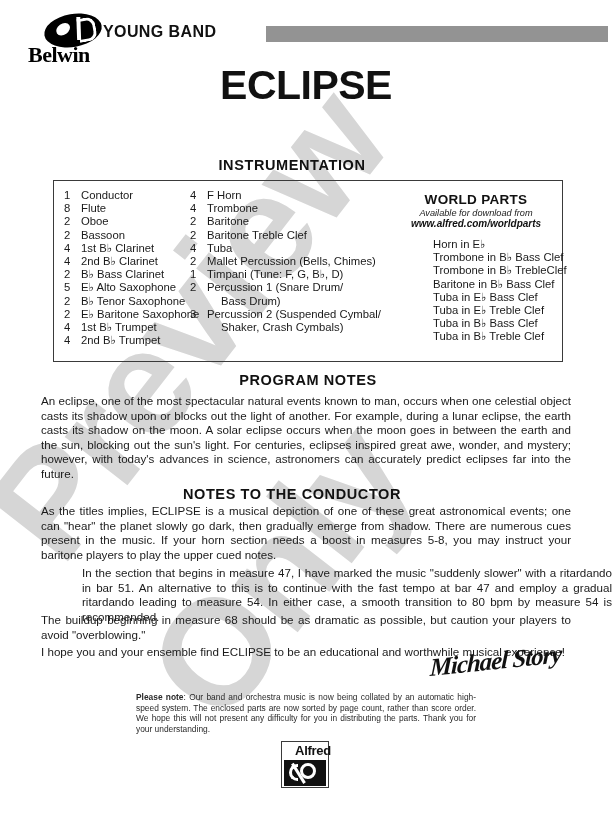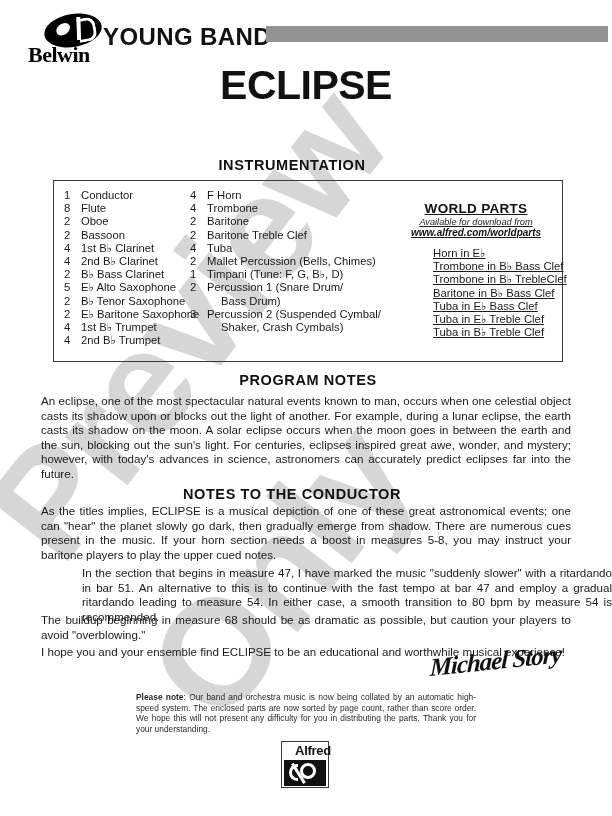--- a/index.html
+++ b/index.html
@@ -113,21 +113,21 @@
     font-size: 22px;
     letter-spacing: -0.5px;
     color: #000;
   }
   .young-band {
     position: absolute;
     left: 103px;
     top: 23px;
     font-family: "Liberation Sans", sans-serif;
     font-weight: bold;
-    font-size: 24px;
+    font-size: 16px;
     letter-spacing: 0.4px;
     color: #111;
   }
   .gray-bar {
     position: absolute;
     left: 266px;
     top: 26px;
     width: 342px;
     height: 16px;
     background: #939393;
@@ -184,21 +184,21 @@
     height: 100%;
     padding: 7px 0 0 0;
     box-sizing: border-box;
   }
   .instr-col {
     position: absolute;
     top: 8px;
   }
   .instr-col.col1 { left: 10px; width: 160px; }
   .instr-col.col2 { left: 136px; width: 180px; }
-  .instr-col.col3 { left: 338px; width: 168px; top: 18px; text-decoration: underline; }
+  .instr-col.col3 { left: 338px; width: 168px; top: 9px; }
 
   .instr-row {
     display: flex;
     font-size: 11.3px;
     line-height: 13.2px;
     color: #1a1a1a;
     white-space: nowrap;
   }
   .instr-qty {
     width: 17px;
@@ -487,20 +487,21 @@
           <div class="wp-title">WORLD PARTS</div>
           <div class="wp-sub">Available for download from</div>
           <div class="wp-url">www.alfred.com/worldparts</div>
           <div class="wp-list">
             <div class="wp-item">Horn in E♭</div>
             <div class="wp-item">Trombone in B♭ Bass Clef</div>
             <div class="wp-item">Trombone in B♭ TrebleClef</div>
             <div class="wp-item">Baritone in B♭ Bass Clef</div>
             <div class="wp-item">Tuba in E♭ Bass Clef</div>
             <div class="wp-item">Tuba in E♭ Treble Clef</div>
+            <div class="wp-item">Tuba in B♭ Bass Clef</div>
             <div class="wp-item">Tuba in B♭ Treble Clef</div>
           </div>
         </div>
 
       </div>
     </div>
 
     <div class="section-head program">PROGRAM NOTES</div>
     <div class="para p-program">An eclipse, one of the most spectacular natural events known to man, occurs when one celestial object casts its shadow upon or blocks out the light of another. For example, during a lunar eclipse, the earth casts its shadow on the moon. A solar eclipse occurs when the moon goes in between the earth and the sun, blocking out the sun's light. For centuries, eclipses inspired great awe, wonder, and mystery; however, with today's advances in science, astronomers can accurately predict eclipses far into the future.</div>
 

